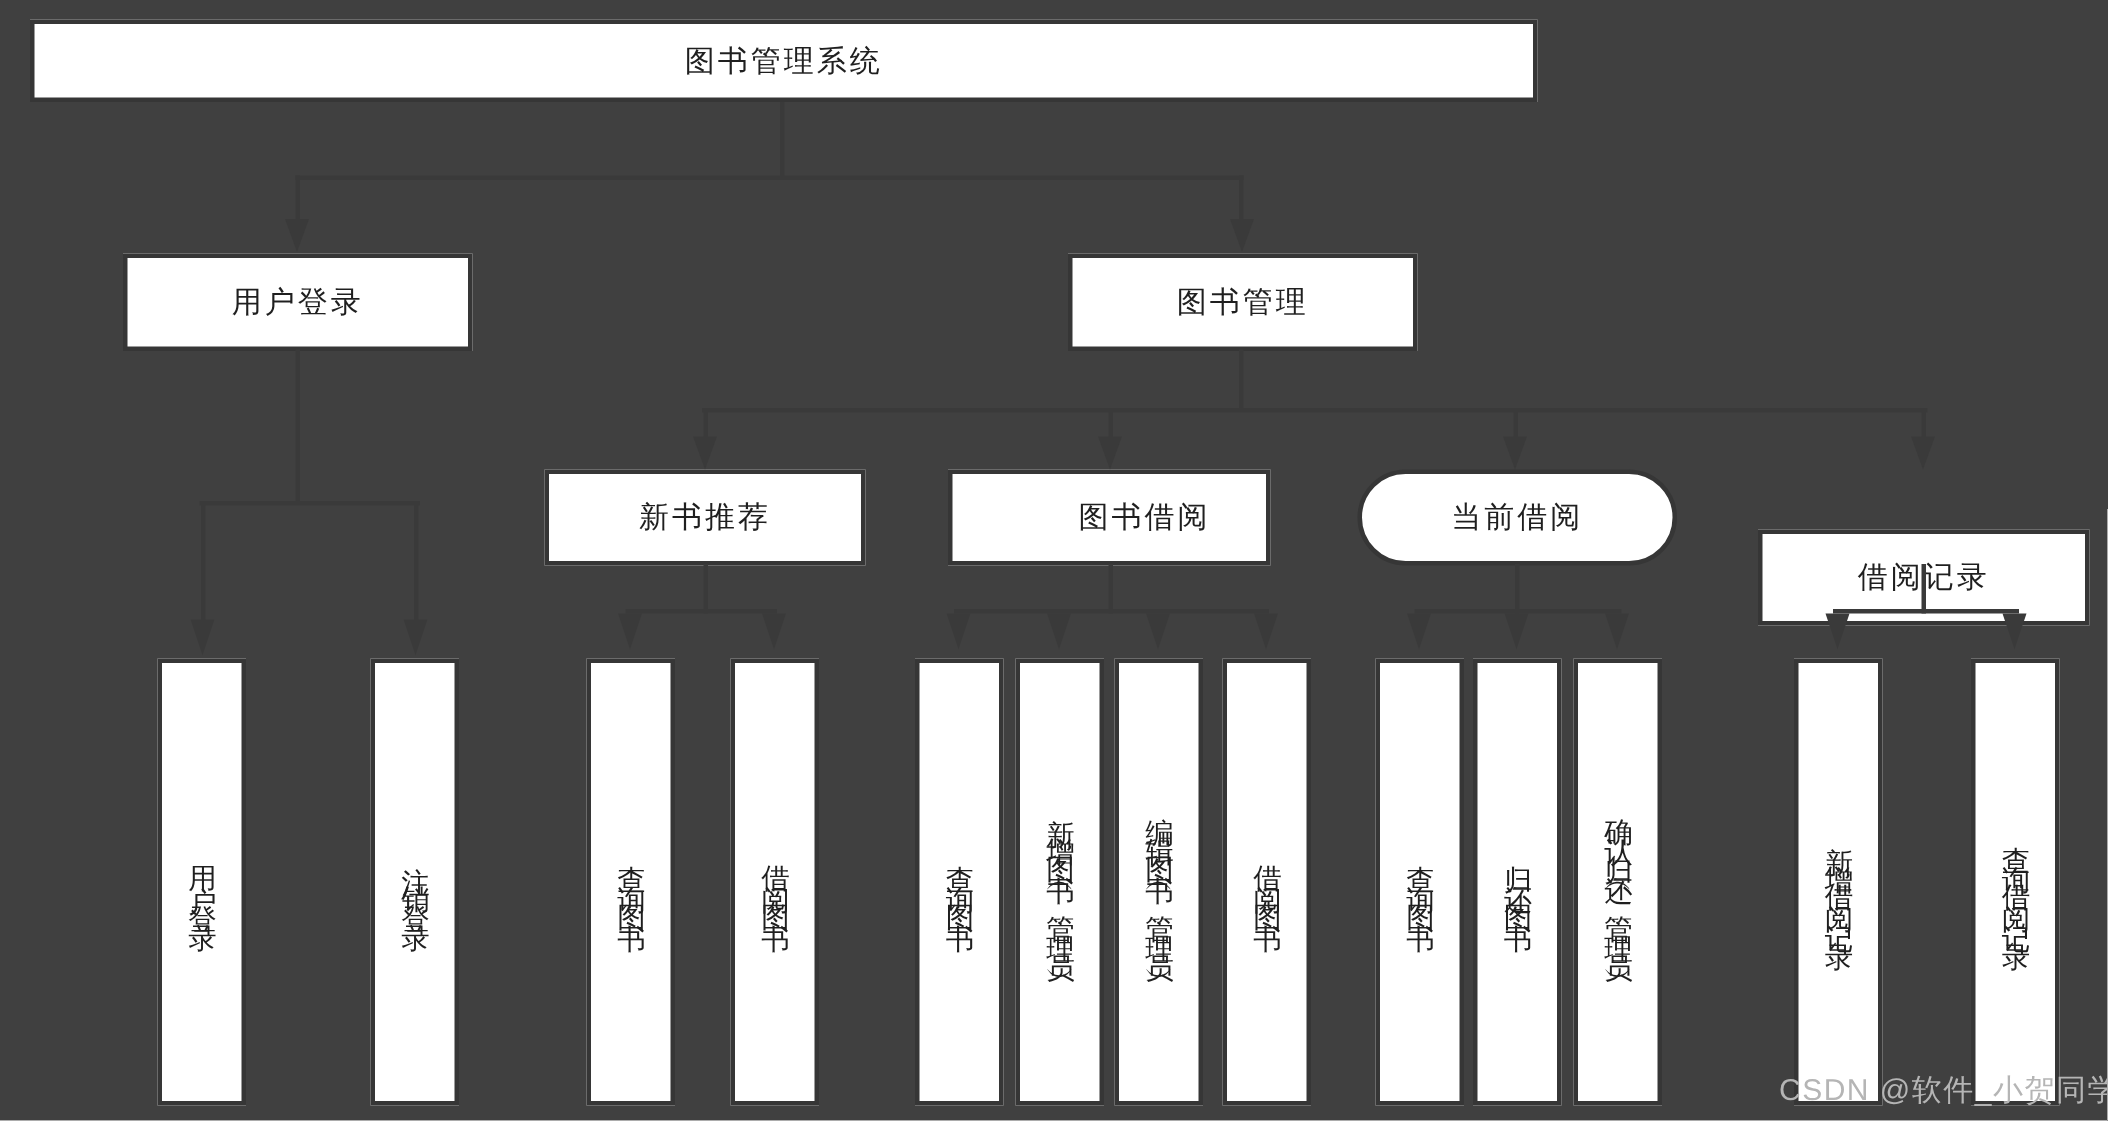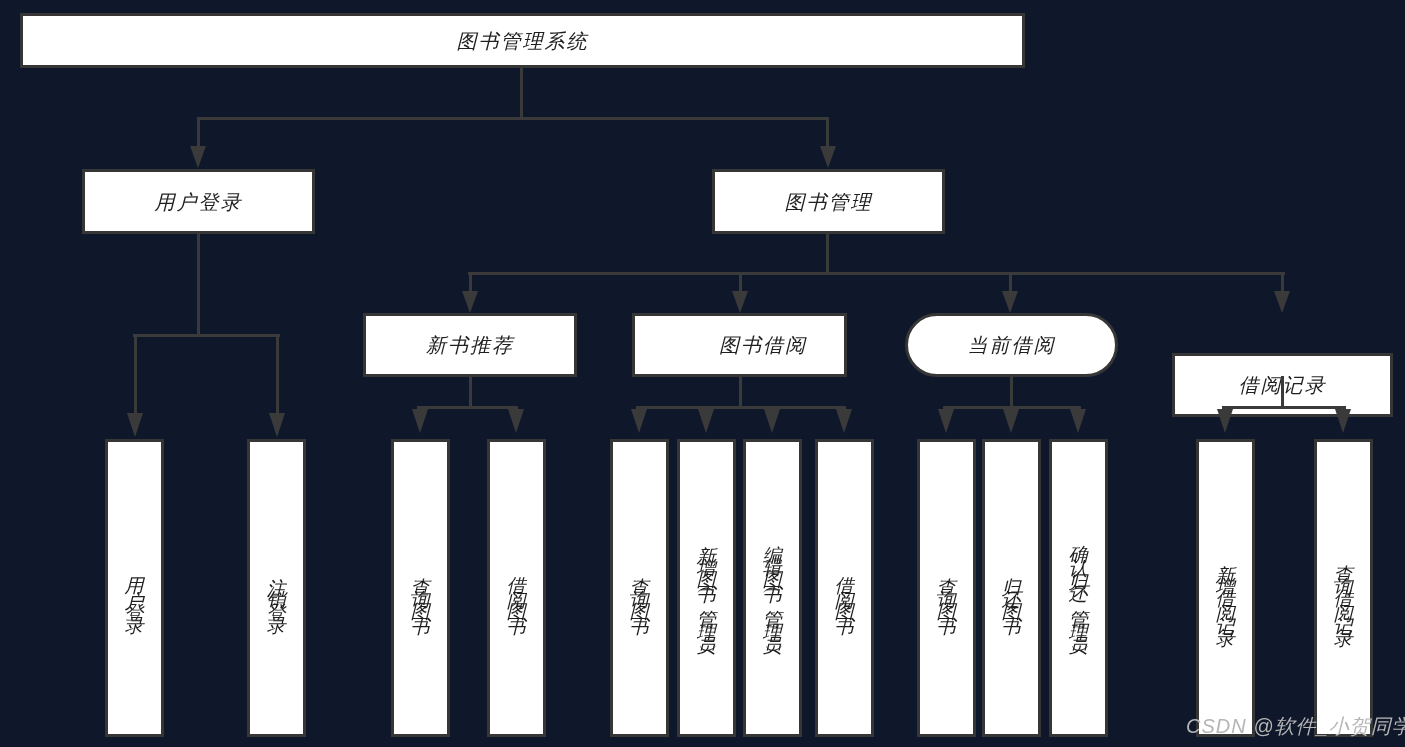--- a/index.html
+++ b/index.html
@@ -1,23 +1,22 @@
 <!DOCTYPE html>
 <html><head>
 <meta charset="utf-8">
 <style>
   html, body { margin: 0; padding: 0; background: #ffffff; }
   .canvas {
     position: relative;
     width: 1405px;
     height: 747px;
-    background: #0f172a;
+    background: #404040;
     font-family: "Liberation Sans", "DejaVu Sans", sans-serif;
     overflow: hidden;
-    font-style: italic;
   }
   .box {
     position: absolute;
     box-sizing: border-box;
     background: #ffffff;
     border: 3px solid #363636;
     color: #1f1f1f;
     display: flex;
     align-items: center;
     justify-content: center;

